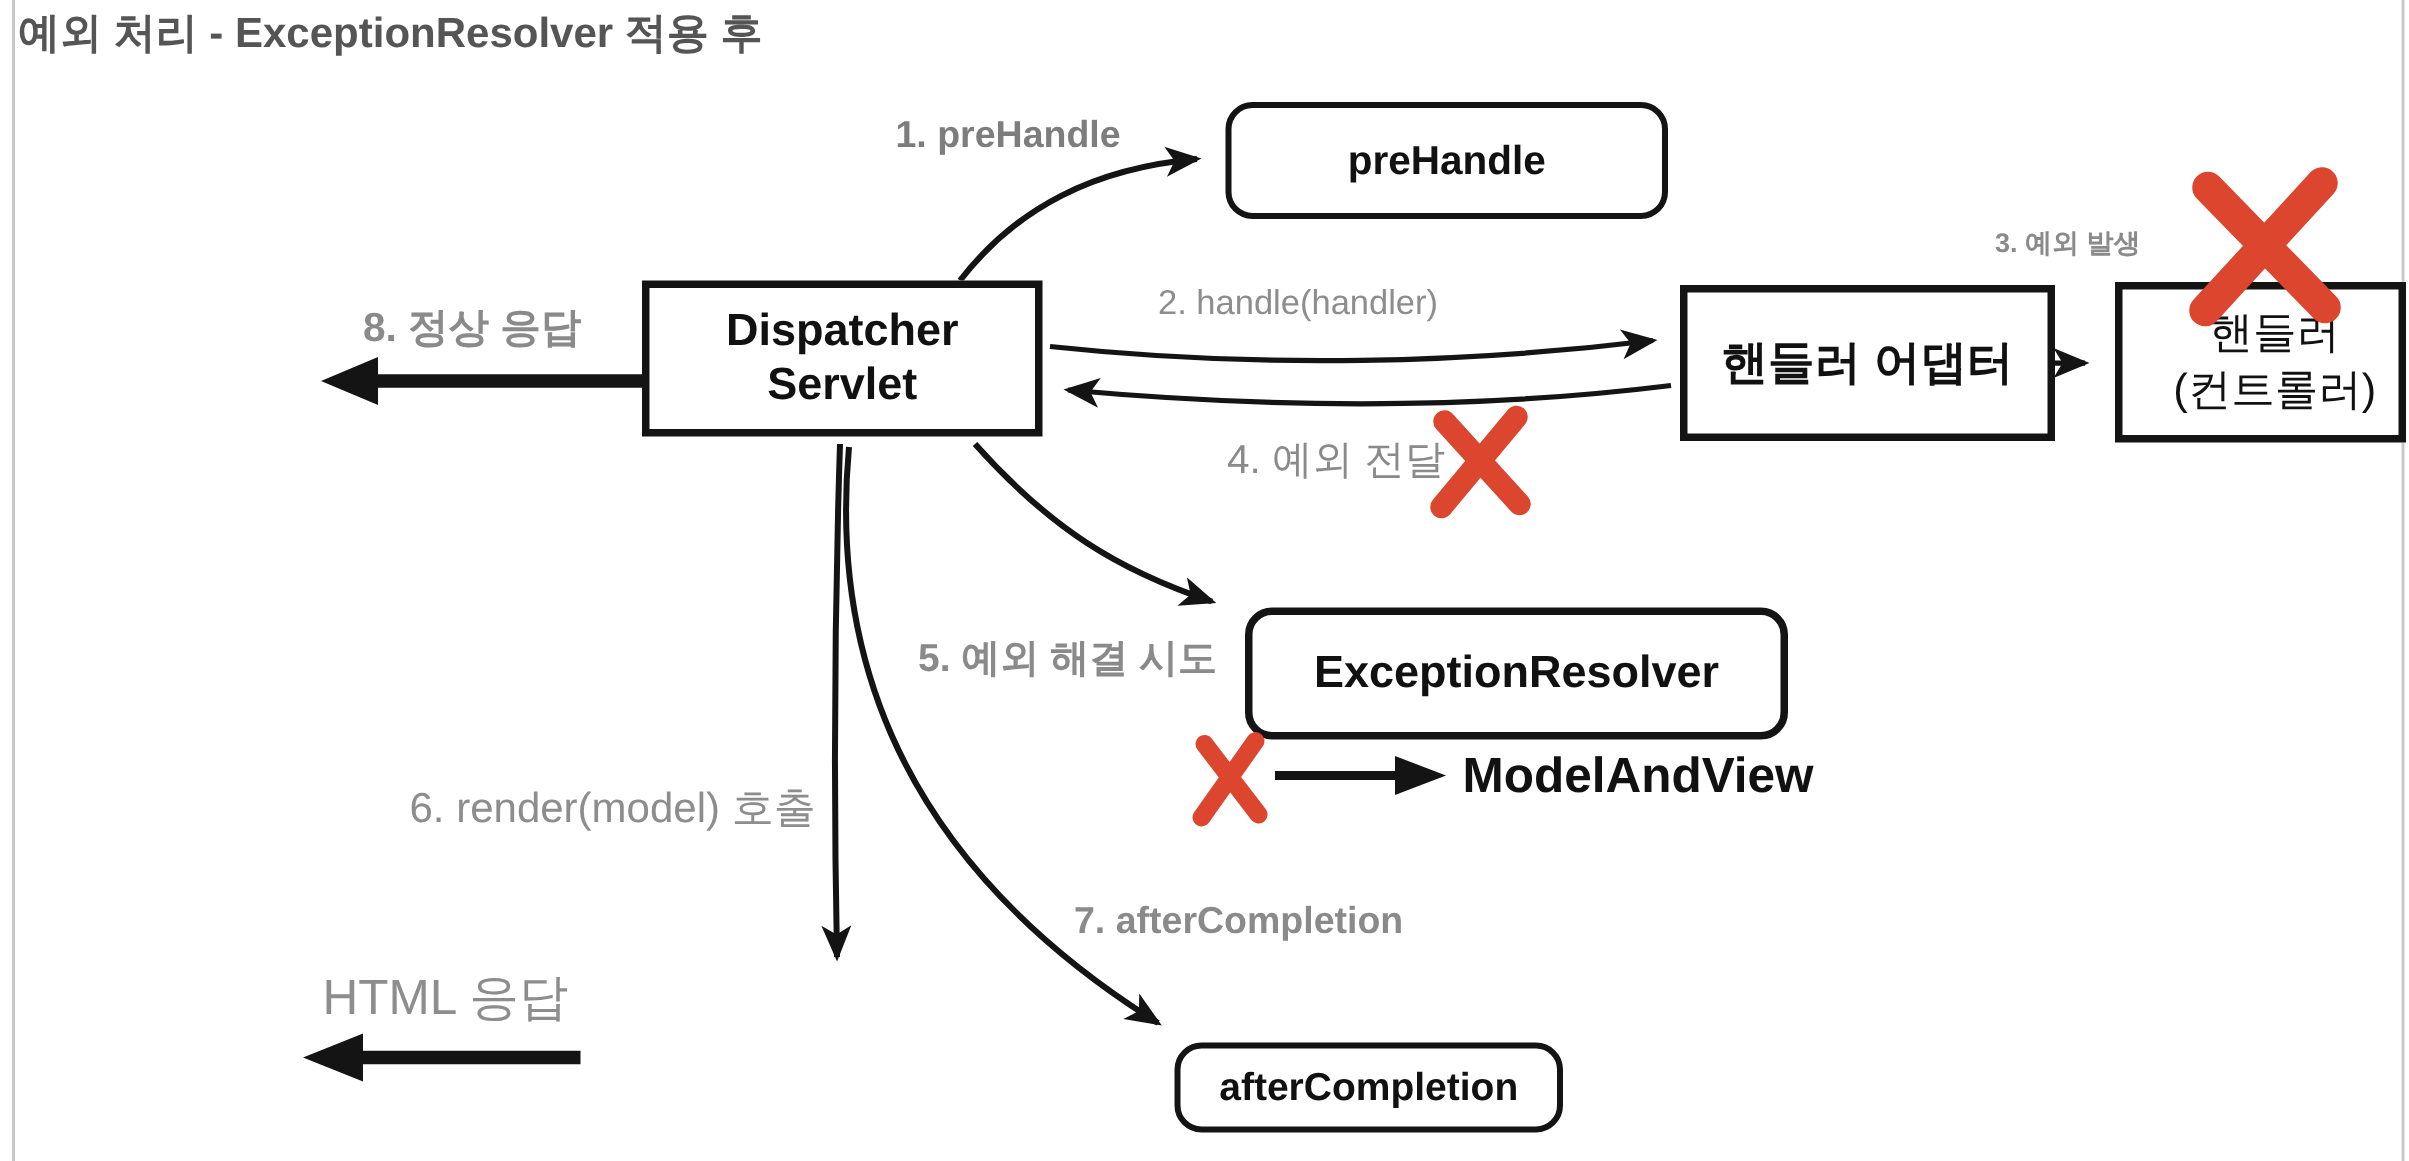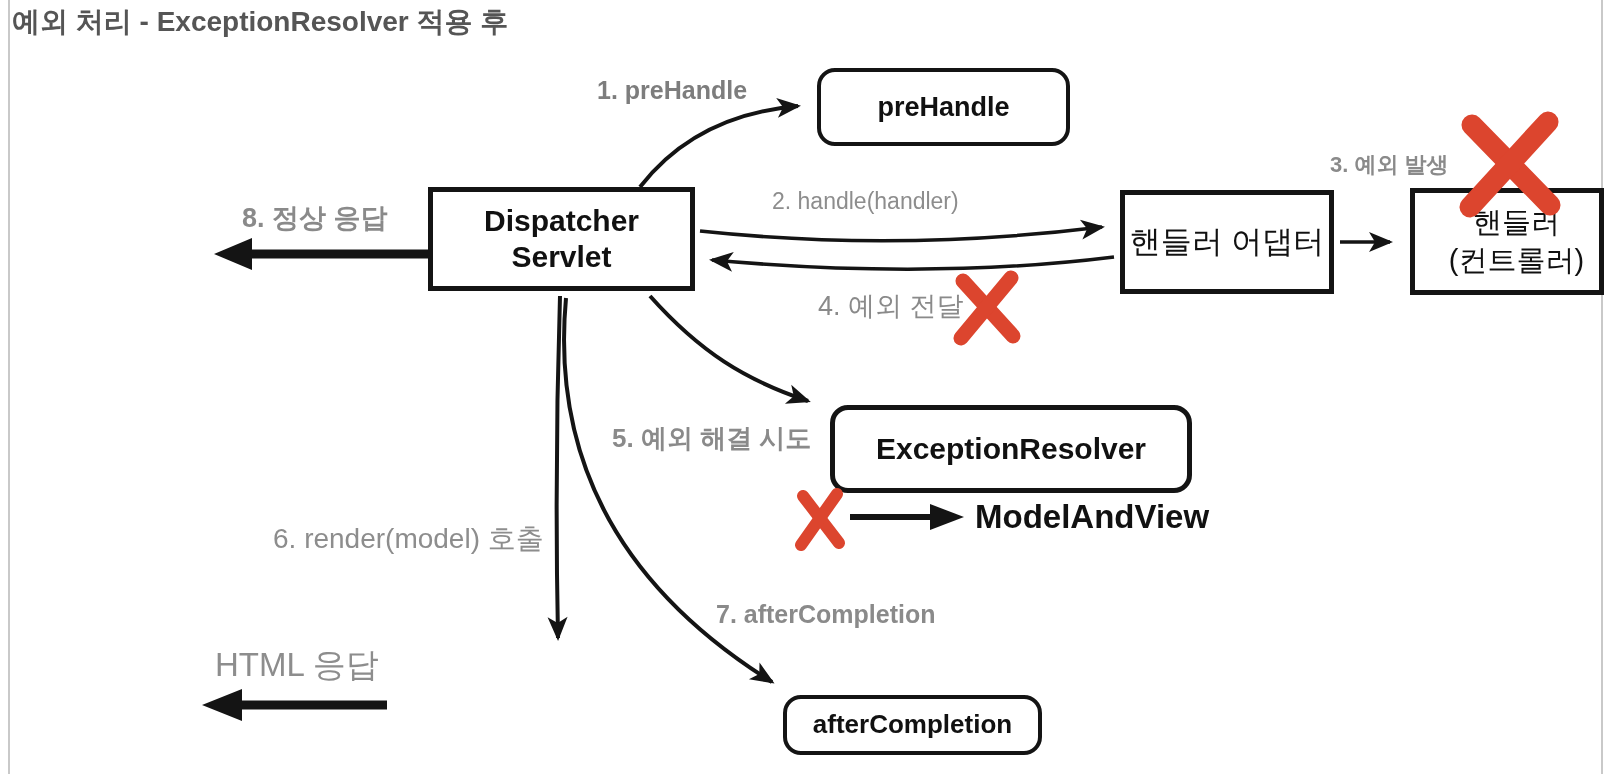--- a/index.html
+++ b/index.html
@@ -18,30 +18,30 @@
     font-size:28px;font-weight:bold;color:#555555;white-space:nowrap;text-align:right;
   }
   .node{
     position:absolute;z-index:2;background:#ffffff;border:5px solid #141414;
     display:flex;flex-direction:column;align-items:center;justify-content:center;
     text-align:center;color:#111111;box-sizing:border-box;line-height:1.2;
   }
   .rounded{border-radius:18px;border-width:4px;}
   #node-was{left:55px;top:183px;width:145px;height:105px;font-size:31px;font-weight:bold;border-width:4px;}
   #node-dispatcher{left:428px;top:187px;width:267px;height:104px;font-size:30px;font-weight:bold;}
-  #node-prehandle{left:817px;top:68px;width:253px;height:78px;font-size:27px;font-weight:bold;}
-  #node-adapter{left:1120px;top:190px;width:214px;height:104px;font-size:31px;font-weight:400;justify-content:center;}
+  #node-prehandle{left:817px;top:68px;width:295px;height:78px;font-size:27px;font-weight:bold;}
+  #node-adapter{left:1120px;top:190px;width:250px;height:104px;font-size:31px;font-weight:700;justify-content:center;}
   #node-controller{left:1410px;top:188px;width:194px;height:107px;font-size:29px;font-weight:500;line-height:1.3;padding-left:19px;}
   #node-resolver{left:830px;top:405px;width:362px;height:88px;font-size:30px;font-weight:bold;border-width:5px;}
   #node-view{left:425px;top:653px;width:266px;height:93px;font-size:30px;font-weight:bold;}
   #node-aftercompletion{left:783px;top:695px;width:259px;height:60px;font-size:26px;font-weight:bold;}
   .elabel{position:absolute;z-index:4;white-space:nowrap;color:#8a8a8a;}
   #label-step1{left:597px;top:76px;font-size:25px;font-weight:bold;color:#7d7d7d;}
   #label-step2{left:772px;top:188px;font-size:23px;color:#8d8d8d;}
-  #label-step3{left:1330px;top:150px;font-size:22px;font-weight:bold;}
+  #label-step3{left:1330px;top:150px;font-size:18px;font-weight:bold;}
   #label-step4{left:818px;top:288px;font-size:27px;}
   #label-step5{left:612px;top:421px;font-size:26px;font-weight:bold;}
   #label-step6{left:273px;top:520px;font-size:28px;color:#8d8d8d;}
   #label-step7{left:716px;top:600px;font-size:25px;font-weight:bold;}
   #label-step8{left:242px;top:200px;font-size:27px;font-weight:bold;}
   #label-html-response{left:215px;top:643px;font-size:33px;color:#8d8d8d;}
   #label-modelandview{left:975px;top:498px;font-size:33px;font-weight:bold;color:#111111;}
 </style>
 </head>
 <body>

